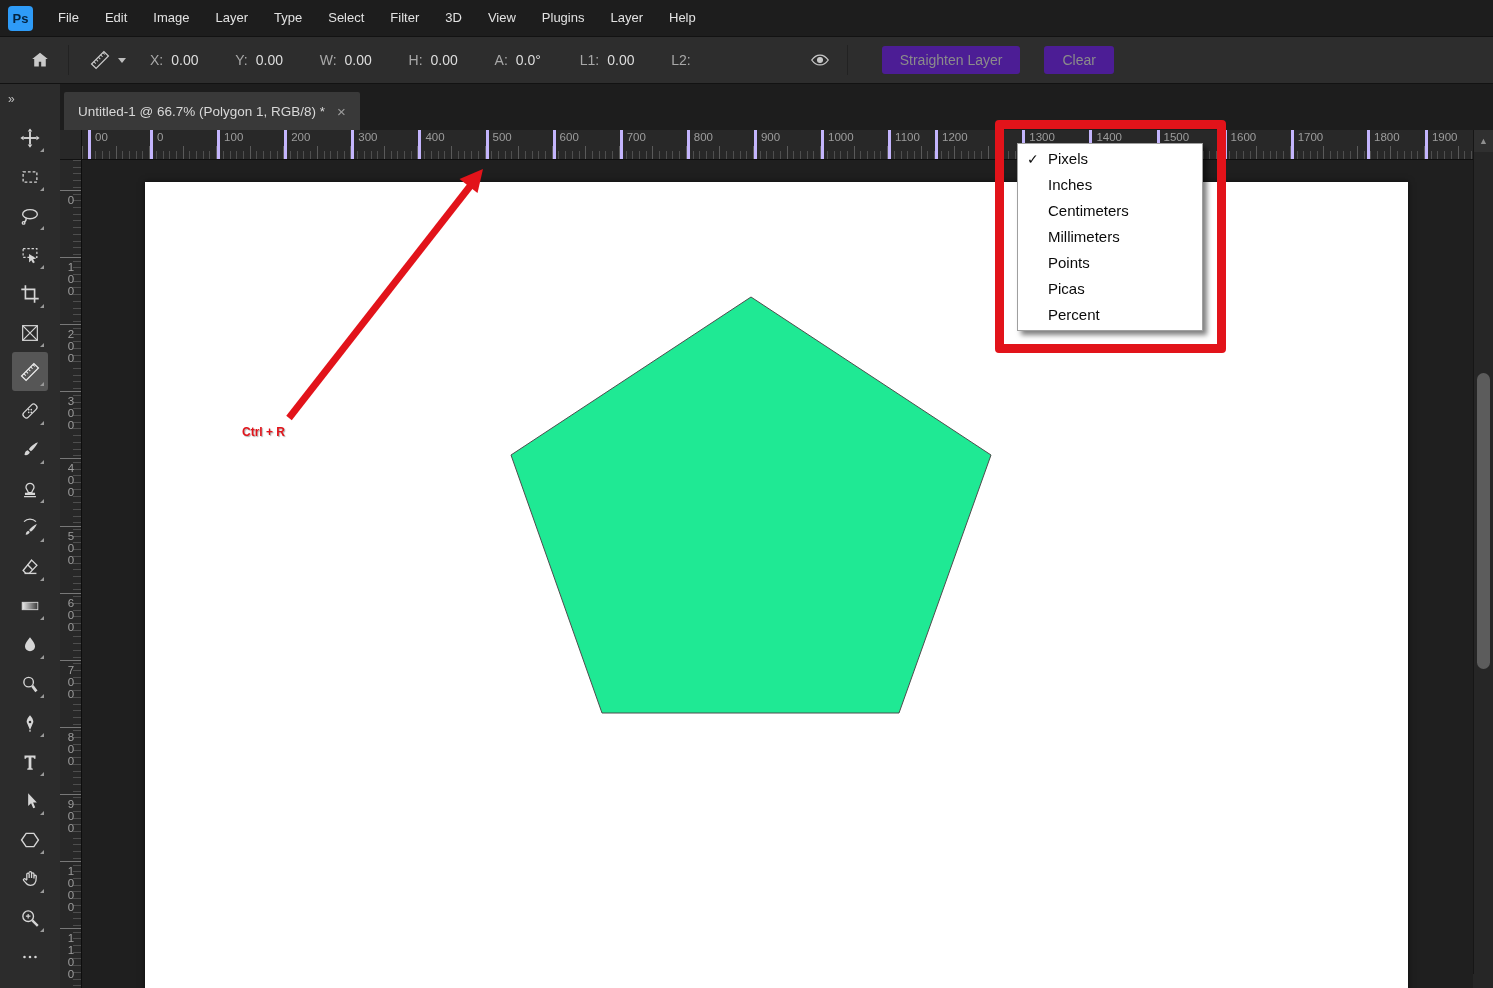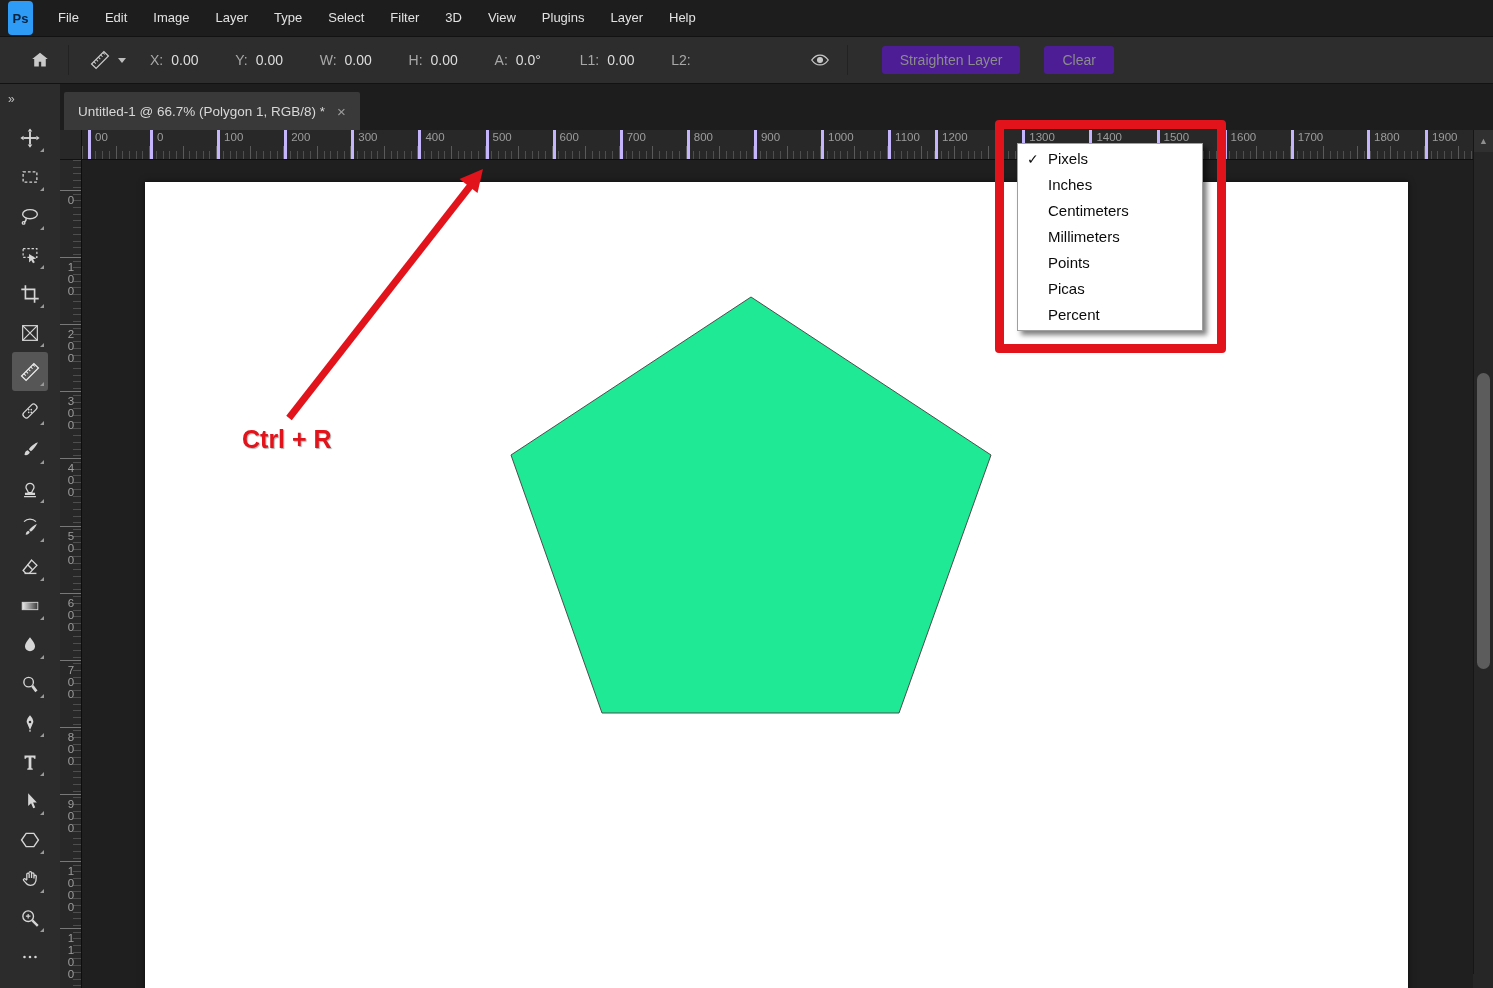--- a/index.html
+++ b/index.html
@@ -2,21 +2,21 @@
 <html><head>
 <meta charset="utf-8">
 <style>
   * { box-sizing: border-box; margin: 0; padding: 0; }
   html,body { width:1493px; height:988px; overflow:hidden; background:#1b1b1b;
               font-family:"Liberation Sans", sans-serif; }
 
   
   .menubar { position:absolute; left:0; top:0; width:100%; height:36px; background:#1d1d1d;
              display:flex; align-items:center; z-index:6; }
-  .ps-logo { width:25px; height:34px; margin:0 12px 0 8px; background:#2e9bf7; color:#04233f;
+  .ps-logo { width:25px; height:25px; margin:0 12px 0 8px; background:#2e9bf7; color:#04233f;
              border-radius:4px; font-size:13px; font-weight:bold; display:flex;
              align-items:center; justify-content:center; }
   .menu-item { padding:0 13px; height:36px; line-height:36px; font-size:13px; color:#e2e2e2; cursor:default; }
 
   
   .optionsbar { position:absolute; left:0; top:36px; width:100%; height:48px; background:#2d2d2d;
                 border-top:1px solid #121212; border-bottom:1px solid #121212;
                 display:flex; align-items:center; z-index:6; }
   .opt-home { margin-left:22px; width:36px; display:flex; justify-content:center; }
   .opt-home svg, .tool-preset svg.mini, .opt-eye svg { width:22px; height:22px; }
@@ -79,21 +79,21 @@
   .v-scroll { position:absolute; right:0; top:0; width:20px; bottom:14px; background:#262626;
               border-left:1px solid #161616; z-index:4; }
   .v-scroll .up { height:22px; display:flex; align-items:center; justify-content:center;
               color:#8f8f8f; font-size:9px; background:#303030; }
   .v-thumb { position:absolute; left:3px; right:3px; top:243px; height:296px; background:#5c5c5c;
              border-radius:7px; }
   .scroll-corner { position:absolute; right:0; bottom:0; width:20px; height:14px; background:#262626; z-index:4; }
 
   
   .overlay { position:absolute; inset:0; width:1493px; height:988px; z-index:40; pointer-events:none; }
-  .ctrl-r { position:absolute; left:242px; top:425px; font-size:25px; font-weight:bold;
+  .ctrl-r { position:absolute; left:242px; top:425px; font-size:12px; font-weight:bold;
             z-index:41; text-shadow:1px 1px 1px rgba(110,110,110,.55); }
   .red-box { position:absolute; left:995px; top:120px; width:231px; height:233px;
              border:9px solid #e2131a; border-radius:4px; z-index:45; pointer-events:none; }
 
   
   .ctx-menu { position:absolute; left:1017px; top:143px; width:186px; background:#ffffff;
               border:1px solid #9f9f9f; box-shadow:4px 4px 5px rgba(0,0,0,.5); z-index:50; padding:2px 0; }
   .ctx-row { height:26px; line-height:26px; font-size:15px; color:#0a0a0a; padding-left:30px;
              position:relative; cursor:default; }
   .ctx-check { position:absolute; left:9px; top:0; font-size:14px; color:#0a0a0a; }

